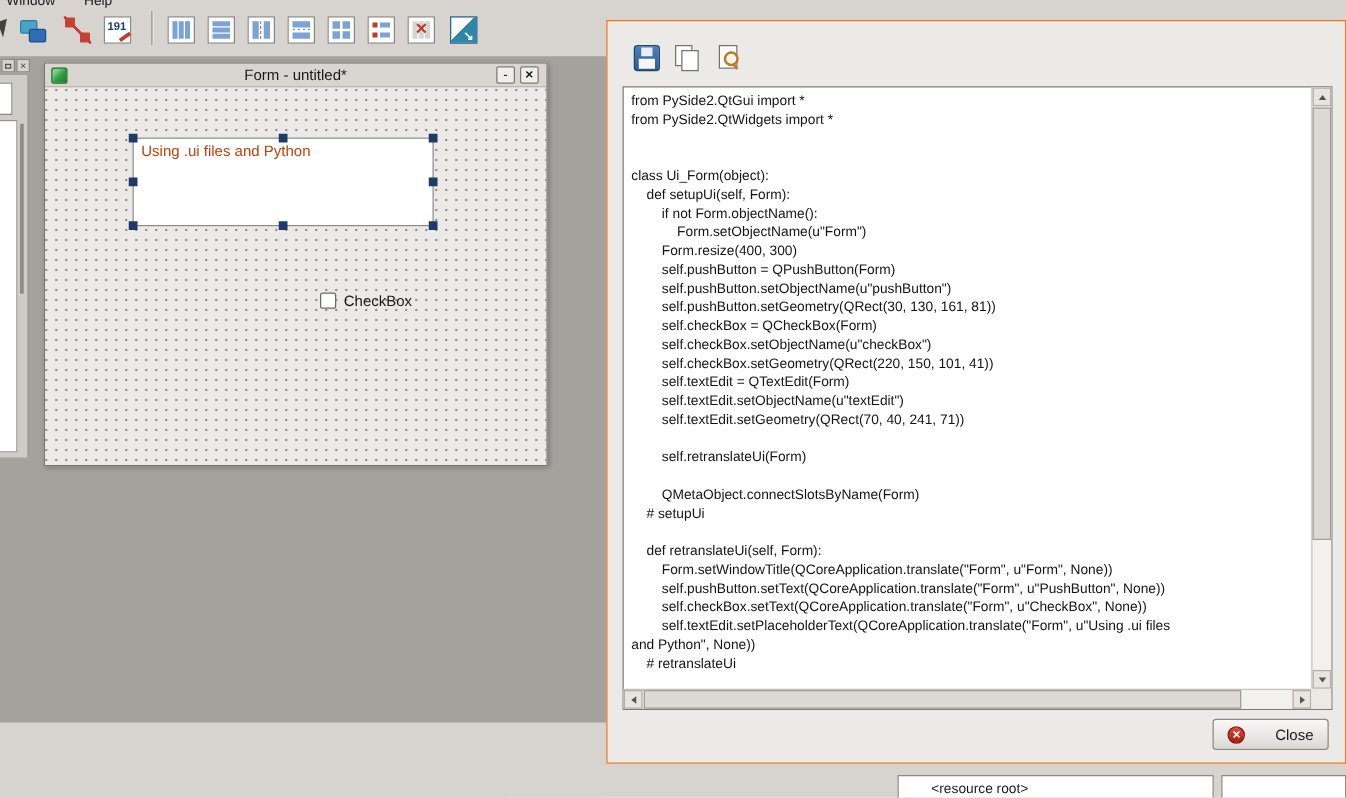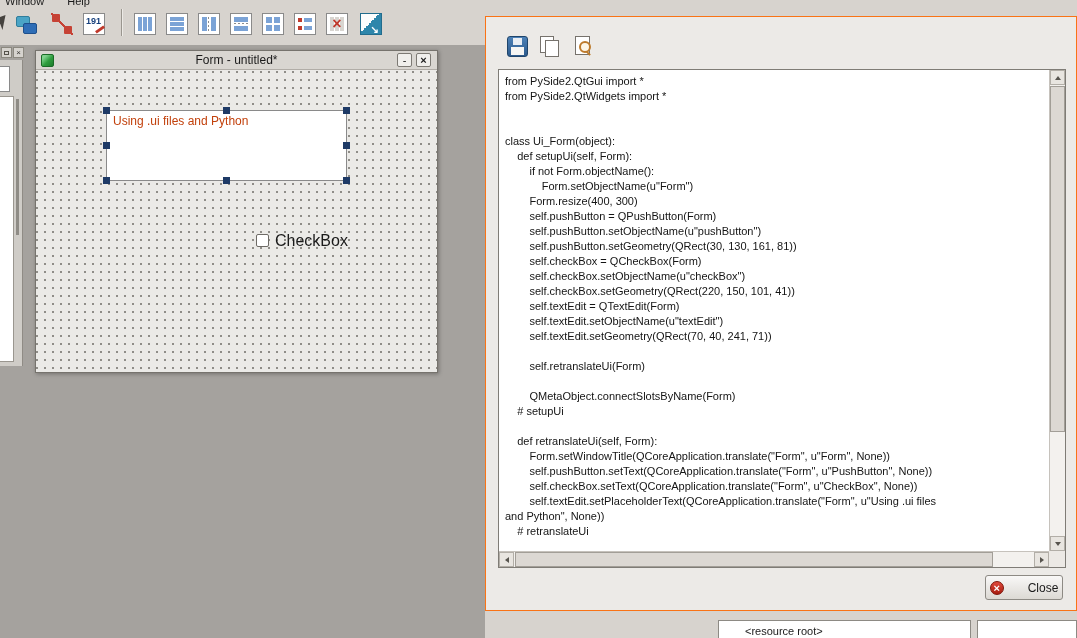--- a/index.html
+++ b/index.html
@@ -28,21 +28,21 @@
   #i-lsh{background-image:linear-gradient(#7ba3d6,#7ba3d6),linear-gradient(#7ba3d6,#7ba3d6),repeating-linear-gradient(0deg,#8c8c8c 0 2px,transparent 2px 4px);background-size:5px 14px,5px 14px,1px 14px;background-position:3px 3px,12px 3px,9px 3px}
   #i-lsv{background-image:linear-gradient(#7ba3d6,#7ba3d6),linear-gradient(#7ba3d6,#7ba3d6),repeating-linear-gradient(90deg,#8c8c8c 0 2px,transparent 2px 4px);background-size:14px 5px,14px 5px,14px 1px;background-position:3px 3px,3px 12px,3px 9px}
   #i-grid{background-image:linear-gradient(#7ba3d6,#7ba3d6),linear-gradient(#7ba3d6,#7ba3d6),linear-gradient(#7ba3d6,#7ba3d6),linear-gradient(#7ba3d6,#7ba3d6);background-size:6px 6px,6px 6px,6px 6px,6px 6px;background-position:3px 3px,11px 3px,3px 11px,11px 11px}
   #i-form{background-image:linear-gradient(#c0392b,#c0392b),linear-gradient(#c0392b,#c0392b),linear-gradient(#7ba3d6,#7ba3d6),linear-gradient(#7ba3d6,#7ba3d6);background-size:4px 4px,4px 4px,8px 4px,8px 4px;background-position:3px 4px,3px 12px,9px 4px,9px 12px}
   #i-break{background-image:linear-gradient(#d8d5d0,#d8d5d0),linear-gradient(#d8d5d0,#d8d5d0),linear-gradient(#d8d5d0,#d8d5d0);background-size:4px 14px,4px 14px,4px 14px;background-position:3px 3px,8px 3px,13px 3px}
   #i-break::after{content:'×';position:absolute;left:0;right:0;top:-1px;text-align:center;font-weight:bold;font-size:16px;line-height:22px;color:#c0392b}
   #i-adjust{background:linear-gradient(135deg,#fdfdfd 45%,#2e86ab 45%);border:1px solid #226c8d}
   #i-adjust::after{content:'↘';position:absolute;right:2px;bottom:-1px;color:#fff;font-size:10px;font-weight:bold}
 
   
-  .workspace{position:absolute;left:0;top:45px;width:485px;height:593px;background:#a5a29e}
+  .workspace{position:absolute;left:0;top:45px;width:485px;height:533px;background:#a5a29e}
   .dock-btn{position:absolute;top:2px;width:11px;height:11px;background:#d6d3ce;border:1px solid #8b887f;display:flex;align-items:center;justify-content:center}
   .dock-btn .rest{width:5px;height:4px;border:1px solid #55524b}
   .xbtn::after{content:'×';font-size:8px;line-height:1;color:#3a3835}
   .dock-panel{position:absolute;left:0;top:15px;width:23px;height:306px;background:#cfccc7;border-right:1px solid #8f8b85}
   .filter-stub{position:absolute;left:-3px;top:6px;width:13px;height:26px;background:#fff;border:1px solid #8a8a8a}
   .list-stub{position:absolute;left:-1px;top:36px;width:15px;height:266px;background:#fff;border:1px solid #9a968f}
   .scroll-stub{position:absolute;left:16px;top:39px;width:3px;height:136px;background:#8f8c86}
 
   
   .form-window{position:absolute;left:35px;top:5px;width:403px;height:323px;background:#ebeae7;border:1px solid #76736d;box-shadow:1px 1px 4px rgba(0,0,0,.3)}
@@ -50,21 +50,21 @@
   .f-icon{position:absolute;left:5px;top:3px;width:13px;height:13px;border-radius:2px;background:linear-gradient(135deg,#7fd28c 20%,#2f9e3f 55%,#1d7c2c);border:1px solid #1a6b26}
   .f-title{position:absolute;left:0;right:0;top:2px;text-align:center}
   .win-btn{position:absolute;top:2px;width:15px;height:14px;background:#f0efec;border:1px solid #7d7a74;border-radius:2px;font-size:11px;line-height:12px;text-align:center}
   .minb{right:25px}
   .clsb{right:6px;font-weight:bold}
   .f-canvas{position:absolute;left:0;top:19px;right:0;bottom:0;background-color:#ebeae7;background-image:radial-gradient(#8f8d88 0.8px,transparent 1.3px);background-size:8px 8px;background-position:5px 6px}
   .te-wrap{position:absolute;left:70px;top:40px;width:241px;height:71px;background:#fff;border:1px solid #8a8a8a}
   .te-placeholder{padding:3px 6px;font-size:12px;color:#c2410c}
   .hnd{position:absolute;width:7px;height:7px;background:#1e3a66}
   .pushbutton{position:absolute;left:30px;top:130px;width:161px;height:81px;background:linear-gradient(#f8f7f6,#e1ded9);border:1px solid #8f8c86;border-radius:3px;display:flex;align-items:center;justify-content:center;font-size:12px}
-  .cb-wrap{position:absolute;left:220px;top:150px;width:101px;height:41px;display:flex;align-items:center;gap:6px;font-size:16px}
+  .cb-wrap{position:absolute;left:220px;top:150px;width:101px;height:41px;display:flex;align-items:center;gap:6px;font-size:12px}
   .cb-box{width:13px;height:13px;background:#fff;border:1px solid #6e6b66;border-radius:2px}
 
   
   .code-dialog{position:absolute;left:485px;top:16px;width:592px;height:595px;background:#eceae7;border:1px solid #f97316}
   .dtb{position:absolute;top:17px;width:24px;height:24px;display:flex;align-items:center;justify-content:center}
   .icon-save{position:relative;display:block;width:21px;height:21px;background:linear-gradient(#4d82b8,#2d5a8c);border:1px solid #20456b;border-radius:3px}
   .icon-save::before{content:'';position:absolute;left:5px;top:1px;width:9px;height:7px;background:#e9eef4}
   .icon-save::after{content:'';position:absolute;left:3px;bottom:1px;width:13px;height:8px;background:#f6f6f4}
   .icon-copy{position:relative;display:block;width:22px;height:22px}
   .icon-copy::before{content:'';position:absolute;left:2px;top:1px;width:12px;height:15px;background:#fff;border:1px solid #76726c}
@@ -83,21 +83,21 @@
   .sbtn.rgt{right:0;top:0}
   .vthumb{position:absolute;left:0;top:16px;width:15px;height:72%;background:#dcd8d3;border:1px solid #a29e97}
   .hscroll{position:absolute;left:0;bottom:0;right:16px;height:16px;background:#f3f1ee;border-top:1px solid #c6c2bc}
   .hthumb{position:absolute;top:0;left:16px;height:15px;width:calc(100% - 72px);background:#dcd8d3;border:1px solid #a29e97}
   .corner{position:absolute;right:0;bottom:0;width:16px;height:16px;background:#ece9e5}
   .arr{display:block;width:0;height:0}
   .arr-up{border-left:3px solid transparent;border-right:3px solid transparent;border-bottom:4px solid #57544e}
   .arr-down{border-left:3px solid transparent;border-right:3px solid transparent;border-top:4px solid #57544e}
   .arr-left{border-top:3px solid transparent;border-bottom:3px solid transparent;border-right:4px solid #57544e}
   .arr-right{border-top:3px solid transparent;border-bottom:3px solid transparent;border-left:4px solid #57544e}
-  .close-btn{position:absolute;right:13px;bottom:10px;width:78px;height:25px;background:linear-gradient(#f9f8f7,#dcd9d4);border:1px solid #8d8a84;border-radius:3px;display:flex;align-items:center;justify-content:center;gap:24px;font-size:12px}
+  .close-btn{position:absolute;right:13px;bottom:10px;width:93px;height:25px;background:linear-gradient(#f9f8f7,#dcd9d4);border:1px solid #8d8a84;border-radius:3px;display:flex;align-items:center;justify-content:center;gap:24px;font-size:12px}
   .close-ico{position:relative;width:14px;height:14px;border-radius:50%;background:linear-gradient(#e0493c,#a81d10);border:1px solid #7e1409}
   .close-ico::after{content:'×';position:absolute;left:0;right:0;top:-1px;text-align:center;color:#fff;font-size:11px;font-weight:bold;line-height:14px}
 
   
   .resource-strip{position:absolute;left:485px;top:615px;width:592px;height:23px;background:#d7d3ce}
   .res-box{position:absolute;top:5px;height:24px;background:#fff;border:1px solid #8d8a84;font-size:11px;line-height:20px}
   .res1{left:233px;width:253px;padding-left:26px}
   .res2{left:492px;width:100px}
 </style>
 </head>

